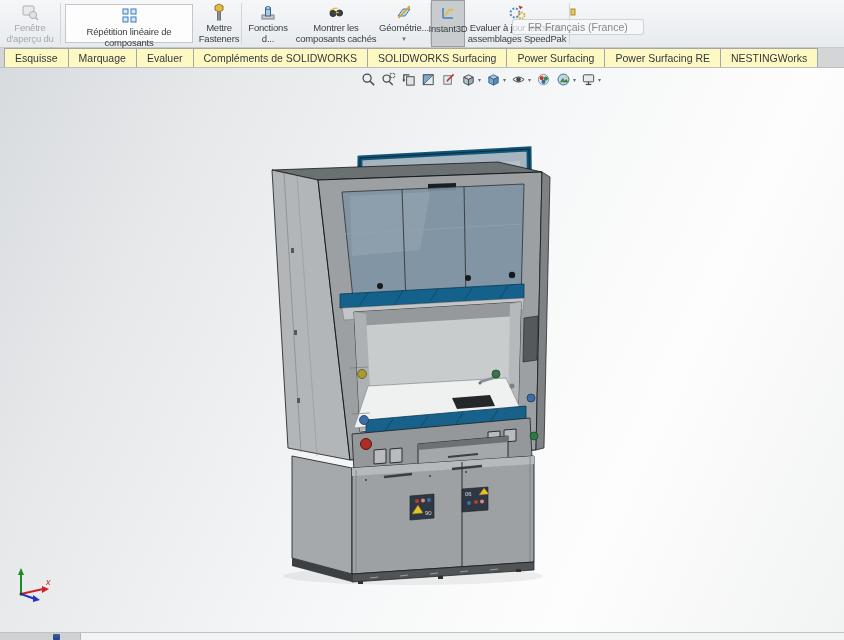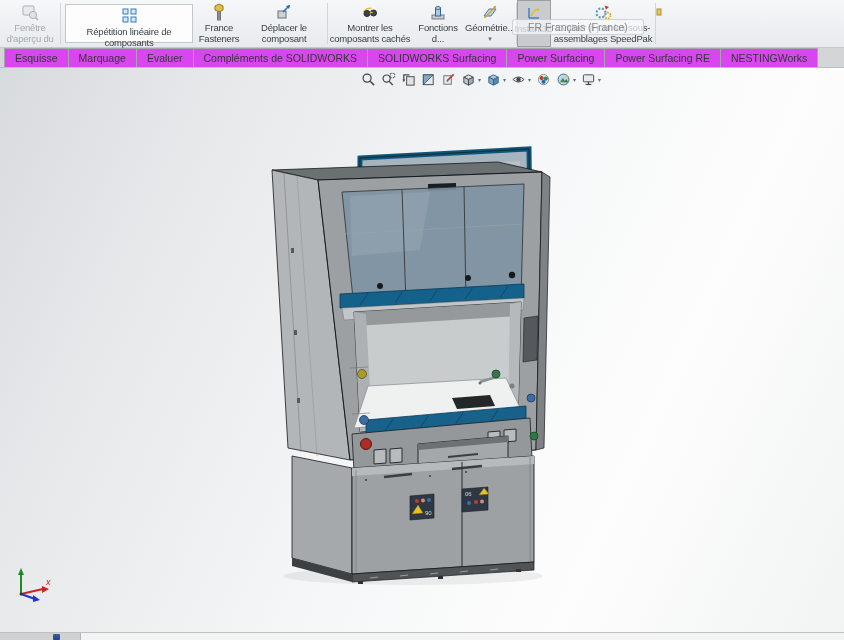--- a/index.html
+++ b/index.html
@@ -11,21 +11,21 @@
   .rlabel{font-size:9.5px;letter-spacing:-0.2px;line-height:11px;color:#3b4045;text-align:center;margin-top:1px;white-space:normal;}
   .rfly{font-size:7px;color:#6a6f75;line-height:9px;margin-top:1px;}
   .rbtn.disabled .rlabel{color:#a4a9ae;}
   .rbtn.boxed{background:#fdfdfd;border:1px solid #c3c7cb;margin:4px;padding-top:2px;}
   .rbtn.boxed .rfly{width:100%;border-top:1px solid #dcdfe2;margin-top:2px;padding-top:1px;background:#f6f7f8;}
   .rbtn.active{background:#c9cccf;border:1px solid #9a9ea2;}
   .rsep{width:1px;background:#d2d6da;margin:3px 0;}
   .lang-overlay{position:absolute;left:512px;top:19px;padding:1px 15px;background:rgba(248,249,250,0.72);border:1px solid rgba(175,180,185,0.55);border-radius:3px;font-size:10.5px;color:#85898f;z-index:30;pointer-events:none;}
   
   .tabbar{position:absolute;left:0;top:48px;width:844px;height:20px;background:#d3d5d7;border-bottom:1px solid #bcbfc2;display:flex;align-items:stretch;padding-left:4px;box-sizing:border-box;}
-  .tab{font-size:10.5px;color:#33373b;background:#d946ef;border:1px solid #a4a7aa;border-bottom:none;padding:3px 10px 0 10px;margin-right:-1px;box-sizing:border-box;}
+  .tab{font-size:10.5px;color:#33373b;background:#fef9c3;border:1px solid #a4a7aa;border-bottom:none;padding:3px 10px 0 10px;margin-right:-1px;box-sizing:border-box;}
   
   .viewport{position:absolute;left:0;top:68px;width:844px;height:564px;background:linear-gradient(115deg,#d8dbde 0%,#e6e8ea 20%,#f6f7f8 52%,#fdfdfd 74%,#f2f3f3 100%);overflow:hidden;}
   .headsup{position:absolute;left:360px;top:3px;display:flex;align-items:center;gap:4px;z-index:5;}
   .hicon{width:16px;height:16px;display:flex;align-items:center;justify-content:center;}
   .hdrop{font-size:6px;color:#6a6f75;margin:0 0 0 -2px;}
   .model-svg{position:absolute;left:0;top:0;}
   
   .statusbar{position:absolute;left:0;top:632px;width:844px;height:8px;background:#f2f3f3;border-top:1px solid #bfc2c5;}
   .statusbar .seg{position:absolute;left:0;top:0;width:80px;height:8px;background:#cfd1d3;border-right:1px solid #b4b7ba;}
   .statusbar .sicon{position:absolute;left:53px;top:1px;width:7px;height:6px;background:linear-gradient(#3a5ea8,#24407c);border-radius:1px;}
@@ -65,59 +65,48 @@
   <div class="rbtn" style="width:44px">
     <div class="ricon">
       <svg width="18" height="18" viewBox="0 0 18 18">
           <polygon points="9,1 13,3 13,7 9,9 5,7 5,3" fill="#e4bc3f" stroke="#93742a"></polygon>
           <rect x="7.5" y="9" width="3" height="8" fill="#a7adb2" stroke="#6d7277"></rect>
           <line x1="7.5" y1="11" x2="10.5" y2="11" stroke="#6d7277"></line>
           <line x1="7.5" y1="13" x2="10.5" y2="13" stroke="#6d7277"></line>
           <line x1="7.5" y1="15" x2="10.5" y2="15" stroke="#6d7277"></line>
         </svg>
     </div>
-    <div class="rlabel">France Fasteners</div>
-  </div>
-
-  <div class="rbtn" style="width:86px">
-    <div class="ricon">
-      <svg width="18" height="18" viewBox="0 0 18 18">
-          <rect x="3" y="8" width="8" height="7" fill="#ccd3d8" stroke="#667077"></rect>
-          <line x1="8" y1="9" x2="14.5" y2="2.5" stroke="#2a6db5" stroke-width="1.5"></line>
-          <polygon points="15,2 11,3 14,6" fill="#2a6db5"></polygon>
-        </svg>
-    </div>
-    <div class="rlabel">Déplacer le composant</div>
+    <div class="rlabel">Mettre Fasteners</div>
+  </div>
+
+
+  <div class="rsep"></div>
+
+  <div class="rbtn" style="width:52px">
+    <div class="ricon">
+      <svg width="18" height="18" viewBox="0 0 18 18">
+          <rect x="3" y="12" width="12" height="4" fill="#c9ced2" stroke="#777d82"></rect>
+          <rect x="6.5" y="5" width="5" height="8" fill="#a9c9e8" stroke="#36648b"></rect>
+          <ellipse cx="9" cy="5" rx="2.5" ry="1.4" fill="#cfe2f4" stroke="#36648b"></ellipse>
+        </svg>
+    </div>
+    <div class="rlabel">Fonctions d...</div>
     <div class="rfly">▾</div>
   </div>
-
-  <div class="rsep"></div>
 
   <div class="rbtn" style="width:84px">
     <div class="ricon">
       <svg width="18" height="18" viewBox="0 0 18 18">
           <path d="M2.5 9 q3.5 -4.5 8 -3.5" fill="none" stroke="#e4bc3f" stroke-width="1.4"></path>
           <circle cx="6" cy="10.5" r="3" fill="#3c4246" stroke="#2a2e32"></circle>
           <circle cx="12.5" cy="10" r="3" fill="#3c4246" stroke="#2a2e32"></circle>
           <path d="M8.8 10.5 q1 -1.6 3 -0.8" fill="none" stroke="#e4bc3f" stroke-width="1.2"></path>
         </svg>
     </div>
     <div class="rlabel">Montrer les composants cachés</div>
-  </div>
-
-  <div class="rbtn" style="width:52px">
-    <div class="ricon">
-      <svg width="18" height="18" viewBox="0 0 18 18">
-          <rect x="3" y="12" width="12" height="4" fill="#c9ced2" stroke="#777d82"></rect>
-          <rect x="6.5" y="5" width="5" height="8" fill="#a9c9e8" stroke="#36648b"></rect>
-          <ellipse cx="9" cy="5" rx="2.5" ry="1.4" fill="#cfe2f4" stroke="#36648b"></ellipse>
-        </svg>
-    </div>
-    <div class="rlabel">Fonctions d...</div>
-    <div class="rfly">▾</div>
   </div>
 
   <div class="rbtn" style="width:52px">
     <div class="ricon">
       <svg width="18" height="18" viewBox="0 0 18 18">
           <polygon points="3,13 8,6 15,6 10,13" fill="#bcd7ee" stroke="#4a79a8"></polygon>
           <line x1="3.5" y1="15" x2="14.5" y2="3.5" stroke="#d9a91a" stroke-width="1.5"></line>
           <polygon points="15,2.5 12,4 14.5,6" fill="#d9a91a"></polygon>
         </svg>
     </div>

